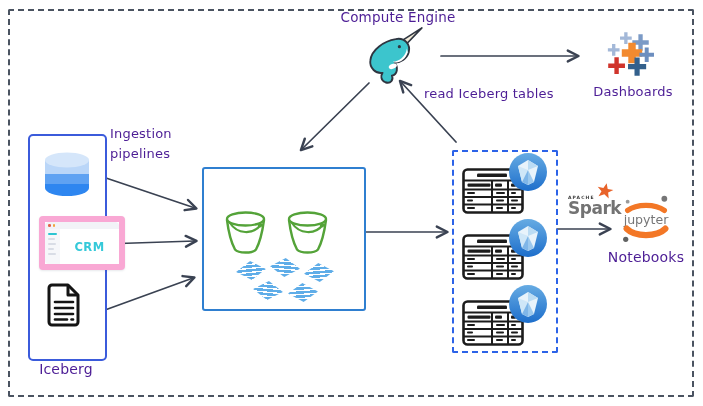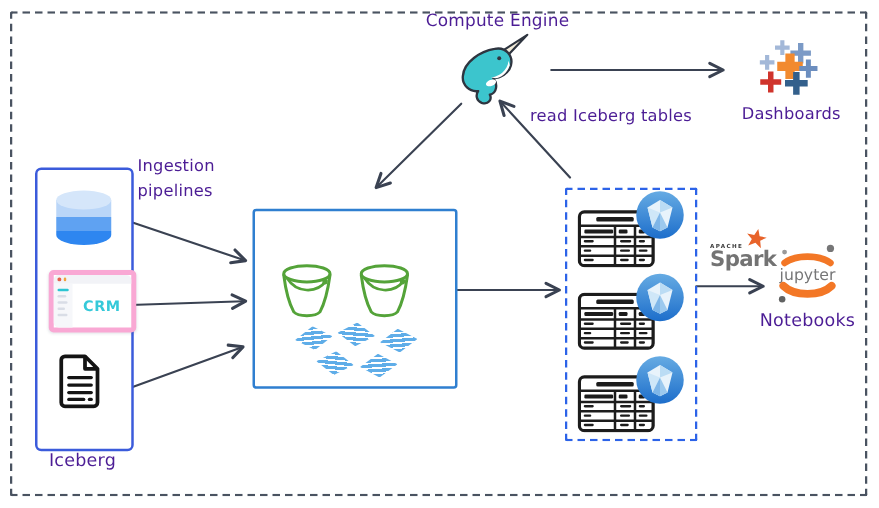--- a/index.html
+++ b/index.html
@@ -14,21 +14,21 @@
   }
   .lbl{font-size:13px;color:#4c1d95;letter-spacing:.2px;white-space:nowrap;}
   .lbl.center{text-align:center;}
   .lbl.big{font-size:14px;}
   .pre{white-space:pre-line;line-height:1.5;}
   
   .sources-box{left:28px;top:134px;width:75px;height:223px;border:2px solid #3b5bdb;border-radius:5px;background:#fff;}
   .s3-box{left:202px;top:167px;width:160px;height:140px;border:2px solid #2f7fd0;border-radius:3px;background:#fff;}
   .iceberg-box{left:452px;top:150px;width:102px;height:199px;border:2px dashed #2c63e8;border-radius:2px;}
   
-  .crm{left:39px;top:216px;width:62px;height:42px;background:#fff;border:4px solid #f9a8d4;border-radius:4px;box-shadow:0 1px 2px rgba(60,70,100,.12);}
+  .crm{left:39px;top:216px;width:62px;height:42px;background:#fff;border:6px solid #f9a8d4;border-radius:4px;box-shadow:0 1px 2px rgba(60,70,100,.12);padding-left:12px;}
   .crm-top{position:absolute;left:0;top:0;right:0;height:7px;background:#f2f3f7;border-radius:4px 4px 0 0;}
   .crm-dot{position:absolute;top:2.2px;width:2.6px;height:2.6px;border-radius:50%;}
   .crm-side{position:absolute;left:0;top:7px;bottom:0;width:15px;background:#f6f7fa;border-radius:0 0 0 4px;}
   .crm-bar{position:absolute;left:3px;height:2px;border-radius:1px;background:#d9dde6;}
   .crm-text{position:absolute;left:15px;top:7px;right:0;bottom:0;display:flex;align-items:center;justify-content:center;
     color:#35c9d9;font-weight:bold;font-size:11.5px;letter-spacing:.5px;}
   
   .tile{position:absolute;width:30px;height:19px;
     background:repeating-linear-gradient(#5fade8 0 2.6px,#ffffff 2.6px 4px);
     clip-path:polygon(50% 0,100% 50%,50% 100%,0 50%);}

